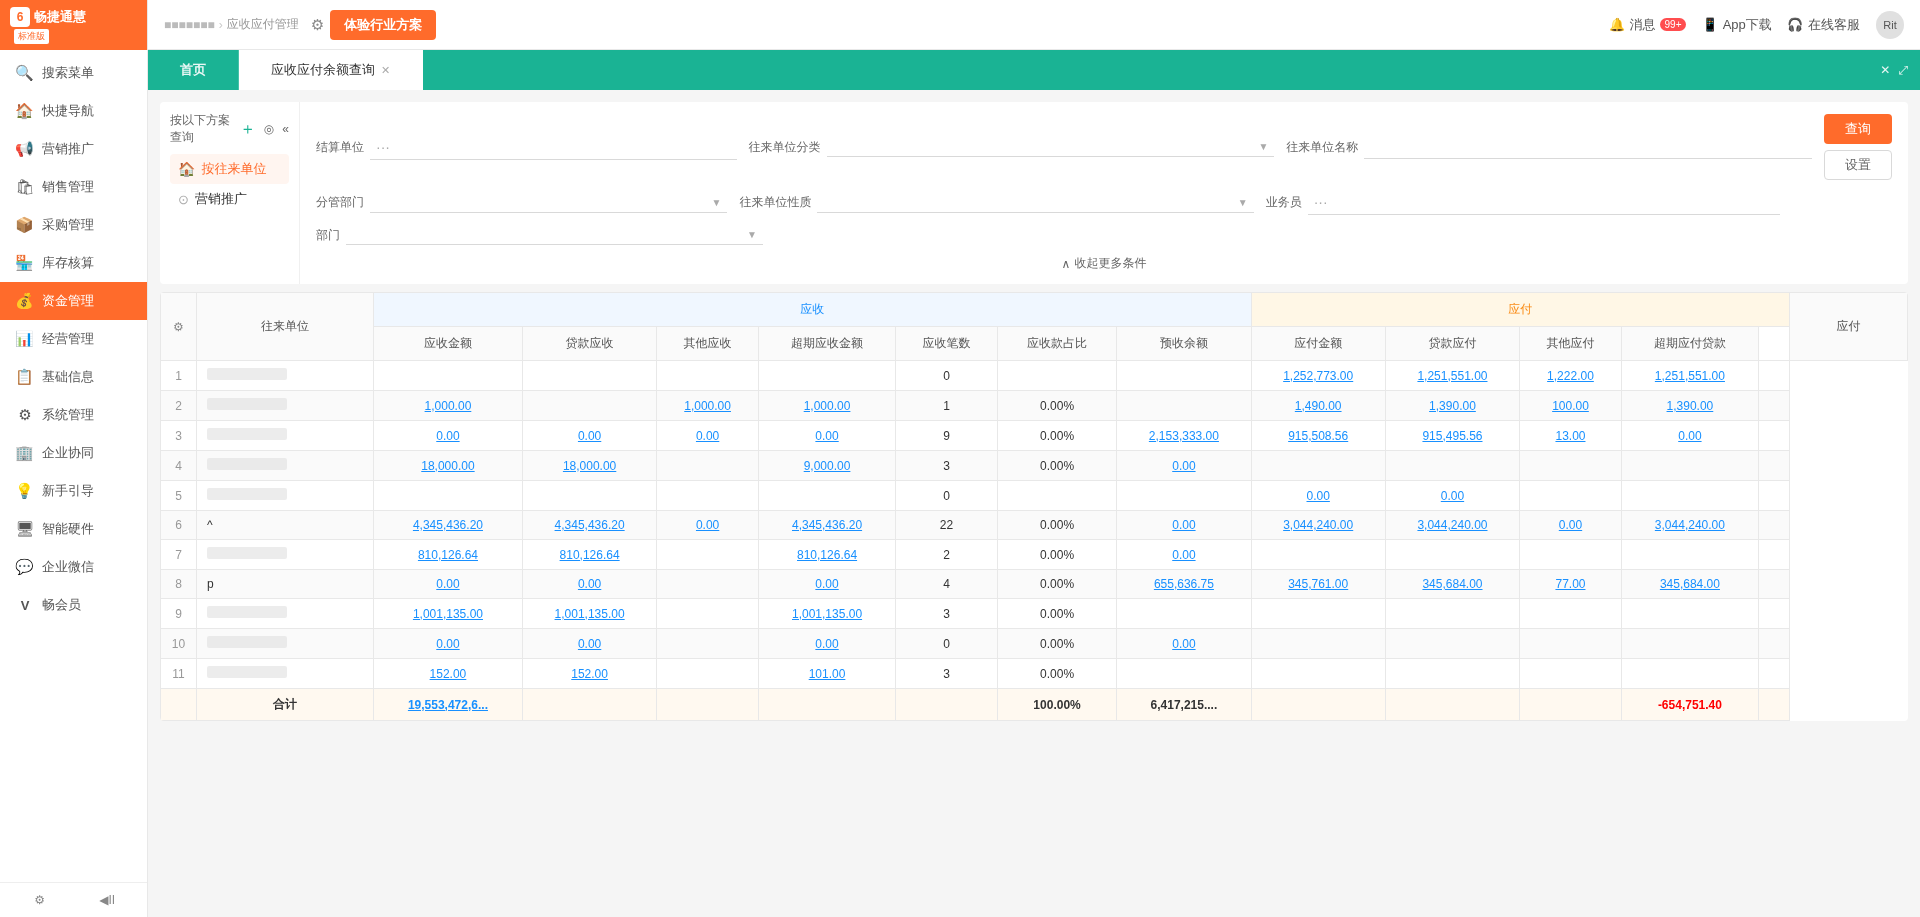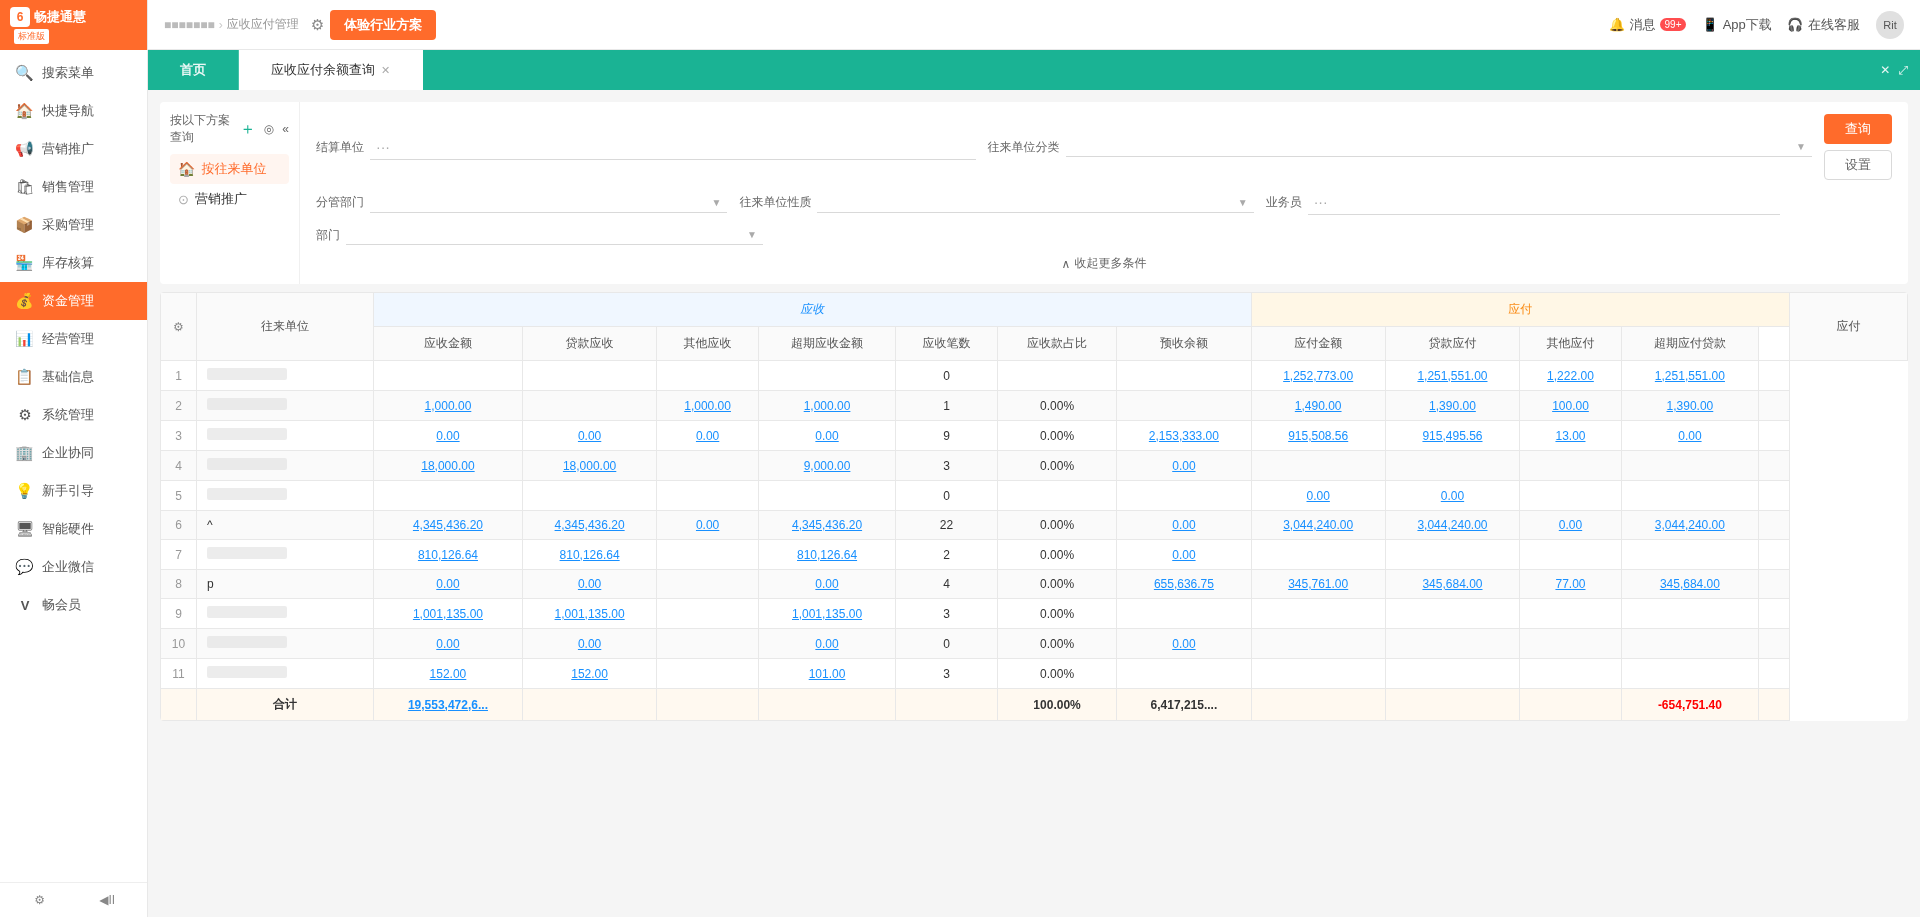--- a/index.html
+++ b/index.html
@@ -249,20 +249,24 @@
                 <span class="form-dots">···</span>
               </div>
             </div>
             <div class="form-group" style="flex:1.5;">
               <span class="form-label">往来单位分类</span>
               <div class="form-select">
                 <span style="flex:1;"></span>
                 <span class="arrow">▼</span>
               </div>
             </div>
+            <div class="form-group" style="flex:1.5;">
+              <span class="form-label">往来单位名称</span>
+              <input class="form-input" style="">
+            </div>
             <div style="display:flex;flex-direction:column;gap:6px;">
               <button class="btn-query">查询</button>
               <button class="btn-set">设置</button>
             </div>
           </div>
 
           <div class="form-row">
             <div class="form-group" style="flex:1.2;">
               <span class="form-label">分管部门</span>
               <div class="form-select">
@@ -305,21 +309,21 @@
       </div>
 
       <div class="data-table-wrap">
         <table class="data-table">
           <thead>
             <tr>
               <th rowspan="2" style="width:36px;">
                 <span class="table-settings-icon">⚙</span>
               </th>
               <th rowspan="2" style="min-width:120px;">往来单位</th>
-              <th colspan="7" class="th-group" style="background:#f0f7ff;color:#1890ff;font-style:italic;">应收</th>
+              <th colspan="7" class="th-group" style="background:#f0f7ff;color:#1890ff;">应收</th>
               <th colspan="5" class="th-group" style="background:#fff7e6;color:#fa8c16;">应付</th>
               <th rowspan="2" style="min-width:80px;">应付</th>
             </tr>
             <tr>
               <th class="th-sub">应收金额</th>
               <th class="th-sub">贷款应收</th>
               <th class="th-sub">其他应收</th>
               <th class="th-sub">超期应收金额</th>
               <th class="th-sub">应收笔数</th>
               <th class="th-sub">应收款占比</th>

